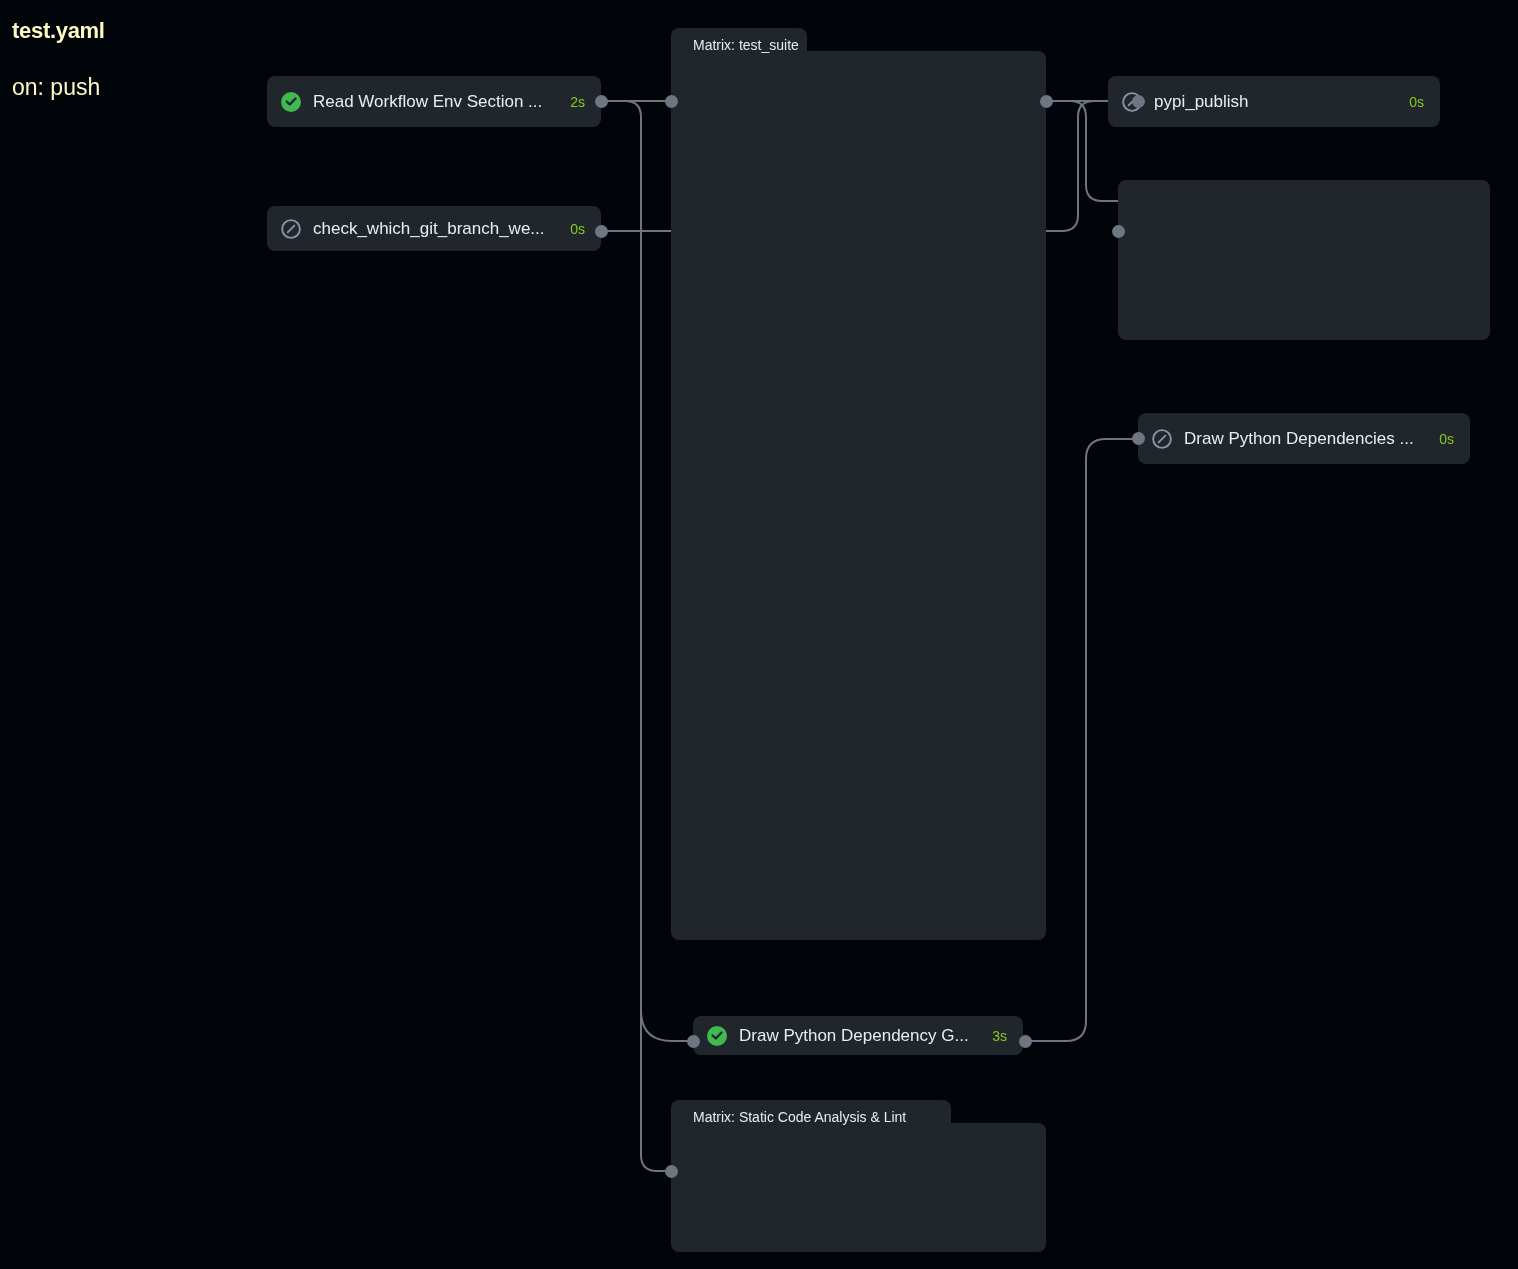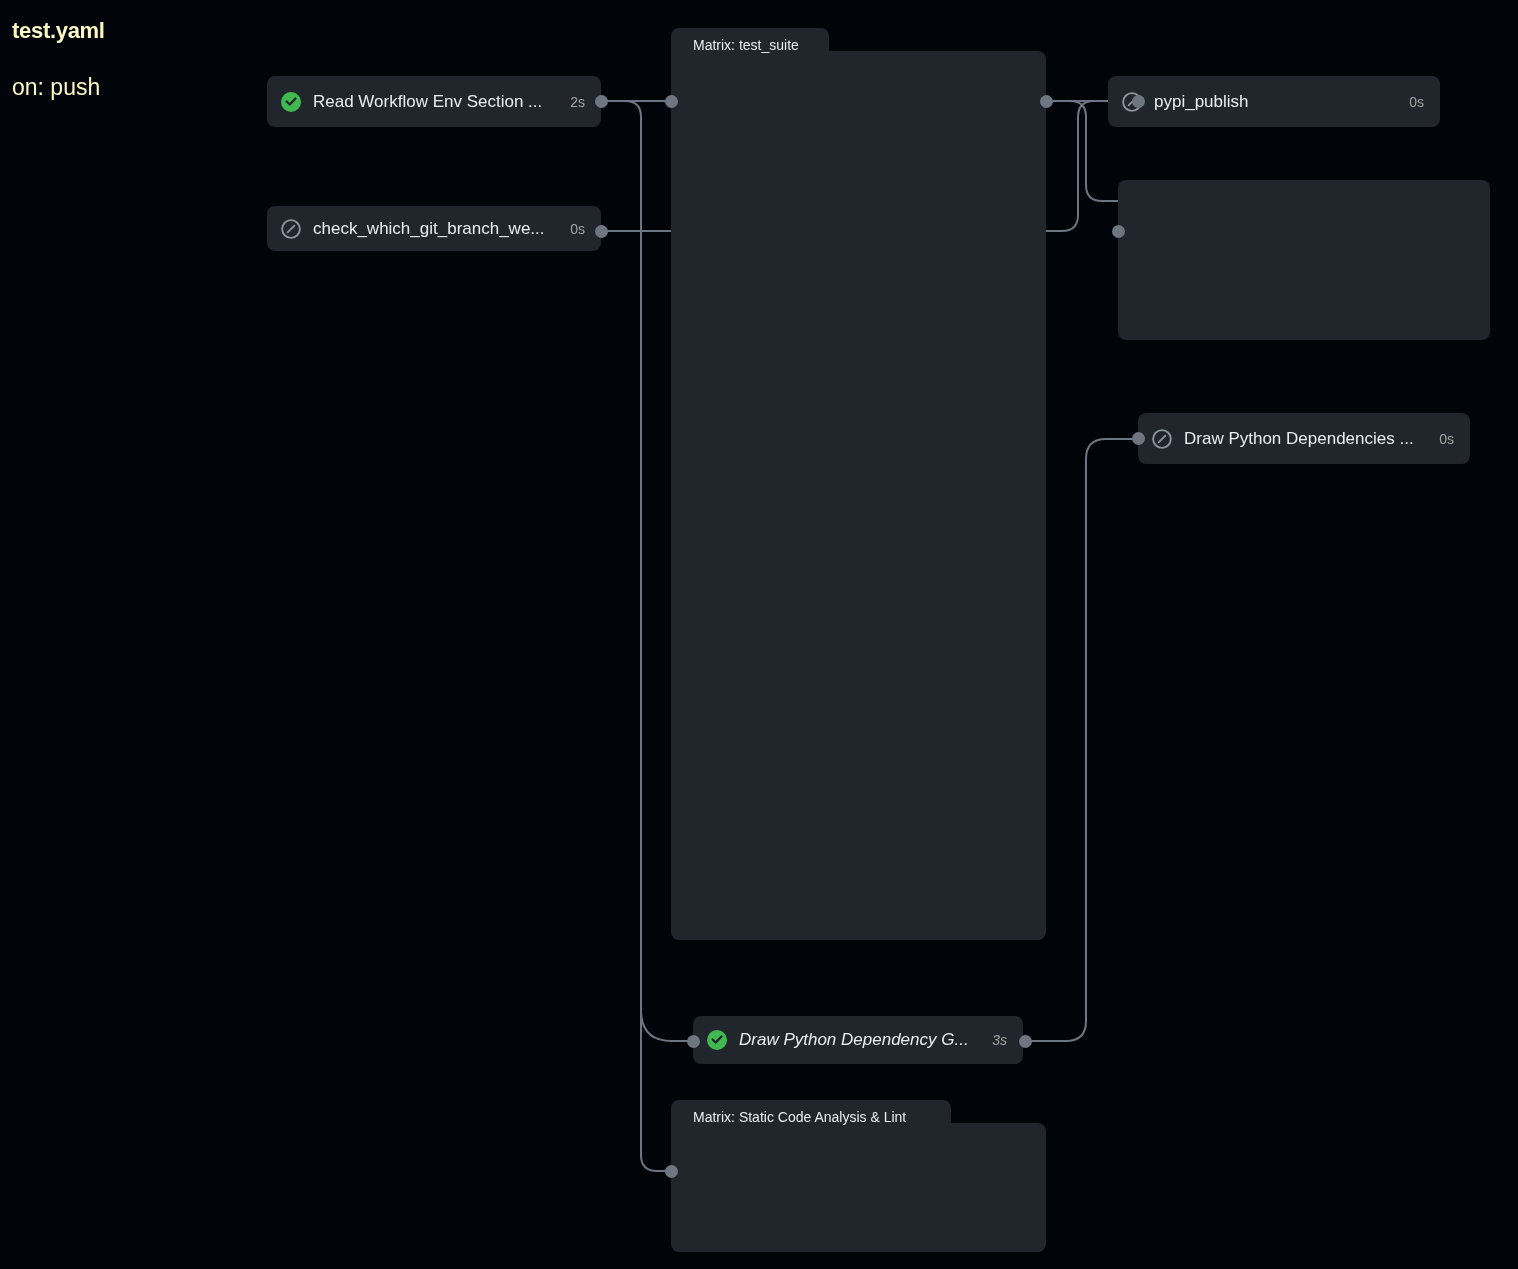--- a/index.html
+++ b/index.html
@@ -78,21 +78,21 @@
     color: #e6edf3;
     white-space: nowrap;
     overflow: hidden;
     text-overflow: ellipsis;
     flex: 1 1 auto;
     min-width: 0;
   }
 
   .node-dur {
     font-size: 14px;
-    color: #a3a3a3;
+    color: #84cc16;
     white-space: nowrap;
     flex: 0 0 auto;
   }
 
   
   .status-icon {
     flex: 0 0 auto;
     width: 20px;
     height: 20px;
     display: block;
@@ -197,21 +197,21 @@
         <circle cx="8" cy="8" r="7.1" fill="none" stroke="#8b949e" stroke-width="1.5"></circle>
         <path d="M5.3 10.7 L10.7 5.3" stroke="#8b949e" stroke-width="1.5" stroke-linecap="round"></path>
       </svg>
       <span class="node-label">check_which_git_branch_we...</span>
       <span class="node-dur">0s</span>
     </div>
   </div>
   <div class="port" style="left:595px; top:225px;"></div>
 
   <div class="matrix-group" style="left:671px; top:28px; width:375px; height:912px;">
-    <div class="matrix-tab" style="width:158px;">
+    <div class="matrix-tab" style="width:136px;">
       <span class="matrix-tab-label">Matrix: test_suite</span>
     </div>
     <div class="matrix-body" style="top:23px; width:375px; height:889px;"></div>
     <div id="matrix-items">
         <div class="matrix-item" style="left: 37px; top: 63px; width: 306px;">
           <svg class="status-icon" viewBox="0 0 16 16">
             <circle cx="8" cy="8" r="8" fill="#3fb950"></circle>
             <path d="M11.6 5.2 L7 10 L4.5 7.6" stroke="#21262d" stroke-width="1.9" fill="none" stroke-linecap="round" stroke-linejoin="round"></path>
           </svg>
           <span class="node-label">test_suite (macos-latest,...</span>
@@ -372,21 +372,21 @@
       <svg class="status-icon" viewBox="0 0 16 16">
         <circle cx="8" cy="8" r="7.1" fill="none" stroke="#8b949e" stroke-width="1.5"></circle>
         <path d="M5.3 10.7 L10.7 5.3" stroke="#8b949e" stroke-width="1.5" stroke-linecap="round"></path>
       </svg>
       <span class="node-label">Draw Python Dependencies ...</span>
       <span class="node-dur">0s</span>
     </div>
   </div>
   <div class="port" style="left:1132px; top:432px;"></div>
 
-  <div class="node" style="left:693px; top:1016px; width:330px; height:48px;font-style:italic;">
+  <div class="node" style="left:693px; top:1016px; width:330px; height:39px;">
     <div class="node-row">
       <svg class="status-icon" viewBox="0 0 16 16">
         <circle cx="8" cy="8" r="8" fill="#3fb950"></circle>
         <path d="M11.6 5.2 L7 10 L4.5 7.6" stroke="#21262d" stroke-width="1.9" fill="none" stroke-linecap="round" stroke-linejoin="round"></path>
       </svg>
       <span class="node-label">Draw Python Dependency G...</span>
       <span class="node-dur">3s</span>
     </div>
   </div>
   <div class="port" style="left:687px; top:1035px;"></div>

